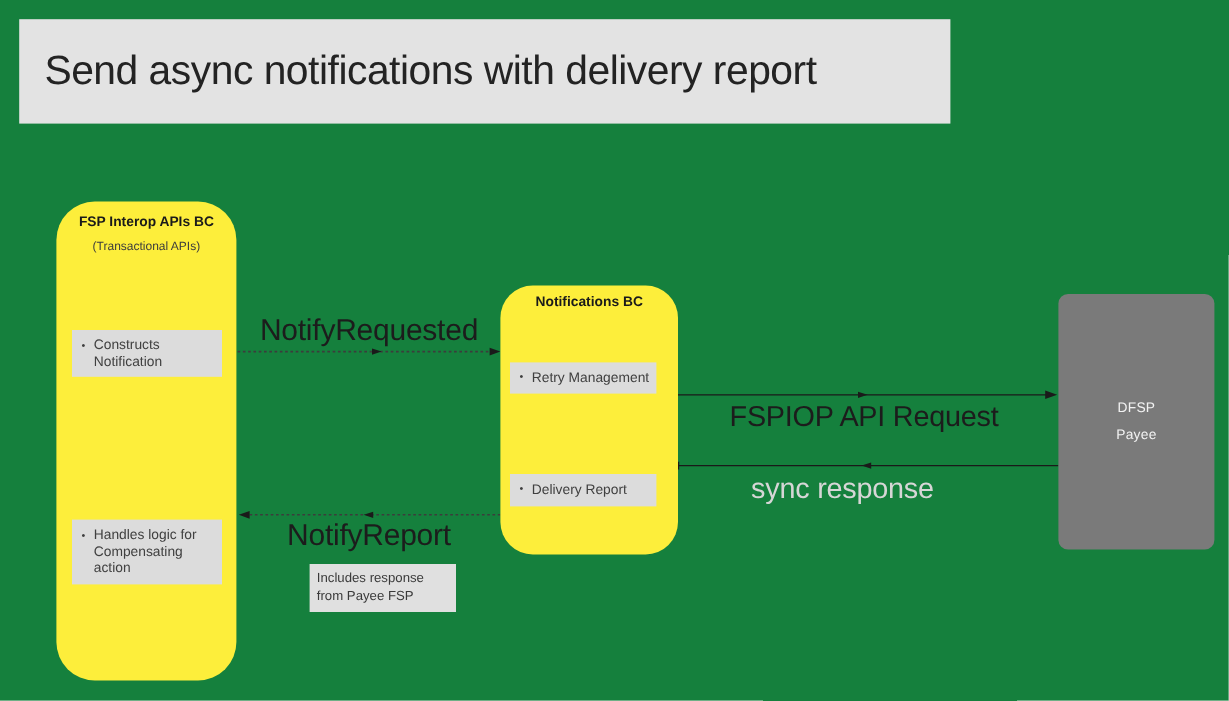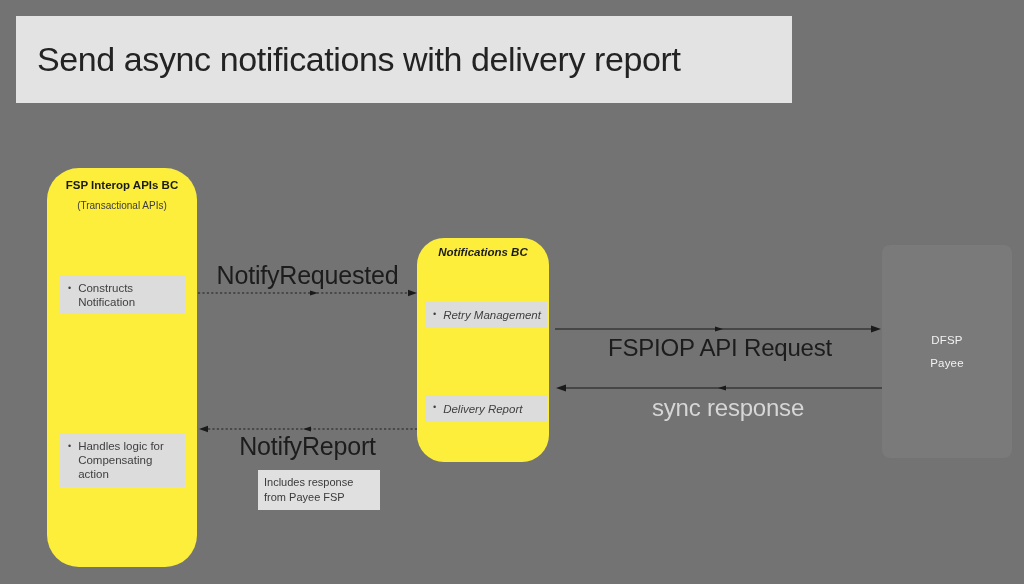--- a/index.html
+++ b/index.html
@@ -1,32 +1,32 @@
 <!DOCTYPE html>
 <html><head>
 <meta charset="utf-8">
 <style>
   html,body{margin:0;padding:0;background:#ffffff;}
   .canvas{
-    position:relative;width:1024px;height:584px;background:#737373;overflow:hidden;
+    position:relative;width:1024px;height:584px;background:#15803d;overflow:hidden;
     font-family:"Liberation Sans","DejaVu Sans",sans-serif;color:#1a1a1a;
   }
   
   .banner{
     position:absolute;left:16px;top:16px;width:776px;height:87px;
     background:#e3e3e3;display:flex;align-items:center;box-sizing:border-box;padding-left:21px;
   }
   .banner .page-title{
     font-size:34px;font-weight:400;color:#232323;letter-spacing:-0.4px;white-space:nowrap;
   }
   
   .actor{position:absolute;box-sizing:border-box;}
   .actor.yellow{background:#fdee3b;}
   .actor-fsp{left:47px;top:168px;width:150px;height:399px;border-radius:32px;}
-  .actor-notif{left:417px;top:238px;width:132px;height:224px;border-radius:27px;font-style:italic;}
+  .actor-notif{left:417px;top:238px;width:148px;height:224px;border-radius:27px;}
   .actor-dfsp{
     left:882px;top:245px;width:130px;height:213px;border-radius:8px;background:#7a7a7a;
     display:flex;flex-direction:column;align-items:center;justify-content:center;gap:11px;
     color:#f2f2f2;font-size:11.5px;letter-spacing:0.2px;
   }
   .actor-title{font-size:11.5px;font-weight:700;text-align:center;color:#1a1a1a;padding-top:11px;}
   .actor-notif .actor-title{padding-top:8px;}
   .actor-sub{font-size:10px;text-align:center;color:#3d3d3d;margin-top:9px;}
   
   .item{
@@ -35,21 +35,21 @@
   }
   .item .bullet{font-size:9px;line-height:14px;margin-right:7px;align-self:flex-start;color:#404040;}
   .item.multiline{align-items:flex-start;padding-top:6px;}
   
   .msg{position:absolute;text-align:center;white-space:nowrap;}
   .msg.big{font-size:25px;letter-spacing:-0.2px;color:#1c1c1c;}
   .msg.mid{font-size:24px;letter-spacing:-0.2px;color:#1c1c1c;}
   .msg.muted{color:#d6d6d6;}
   .lbl-notify-requested{left:200px;top:261px;width:215px;}
   .lbl-fspiop{left:558px;top:334px;width:324px;}
-  .lbl-sync{left:566px;top:394px;width:324px;}
+  .lbl-sync{left:540px;top:394px;width:324px;}
   .lbl-notify-report{left:200px;top:432px;width:215px;}
   
   .note{
     position:absolute;left:258px;top:470px;width:122px;min-height:38px;background:#e0e0e0;
     font-size:11px;line-height:15px;color:#3a3a3a;box-sizing:border-box;padding:5px 4px 5px 6px;
   }
   
   svg.overlay{position:absolute;left:0;top:0;pointer-events:none;}
   .dash{stroke:#3c3c3c;stroke-width:1.3;stroke-dasharray:2.2,2.2;fill:none;}
   .solid{stroke:#1a1a1a;stroke-width:1;fill:none;}

